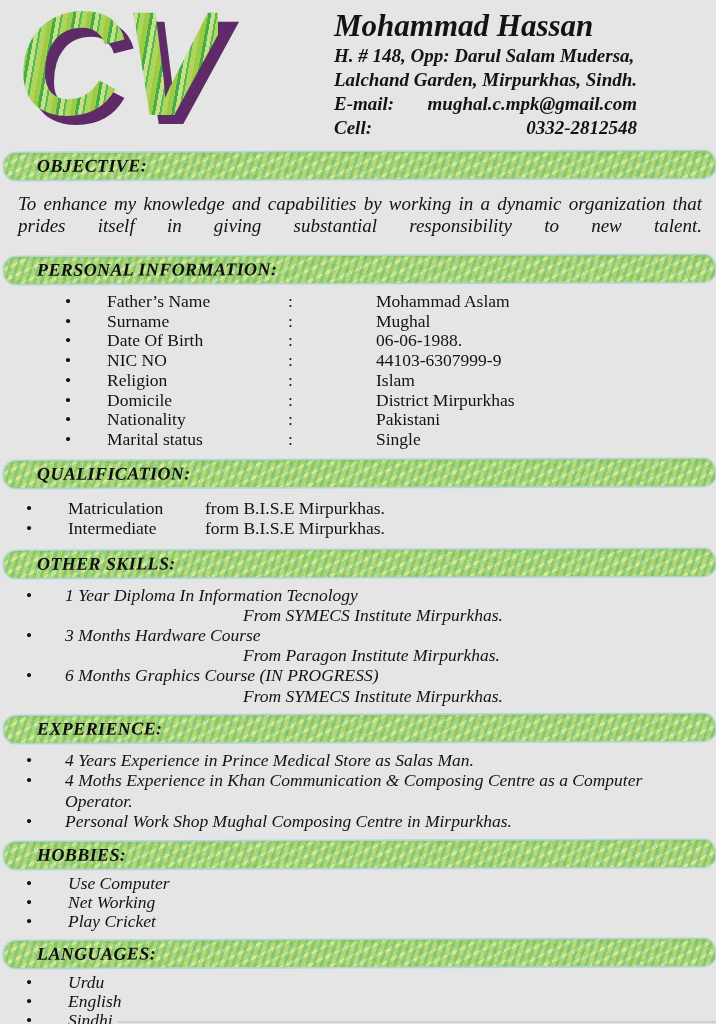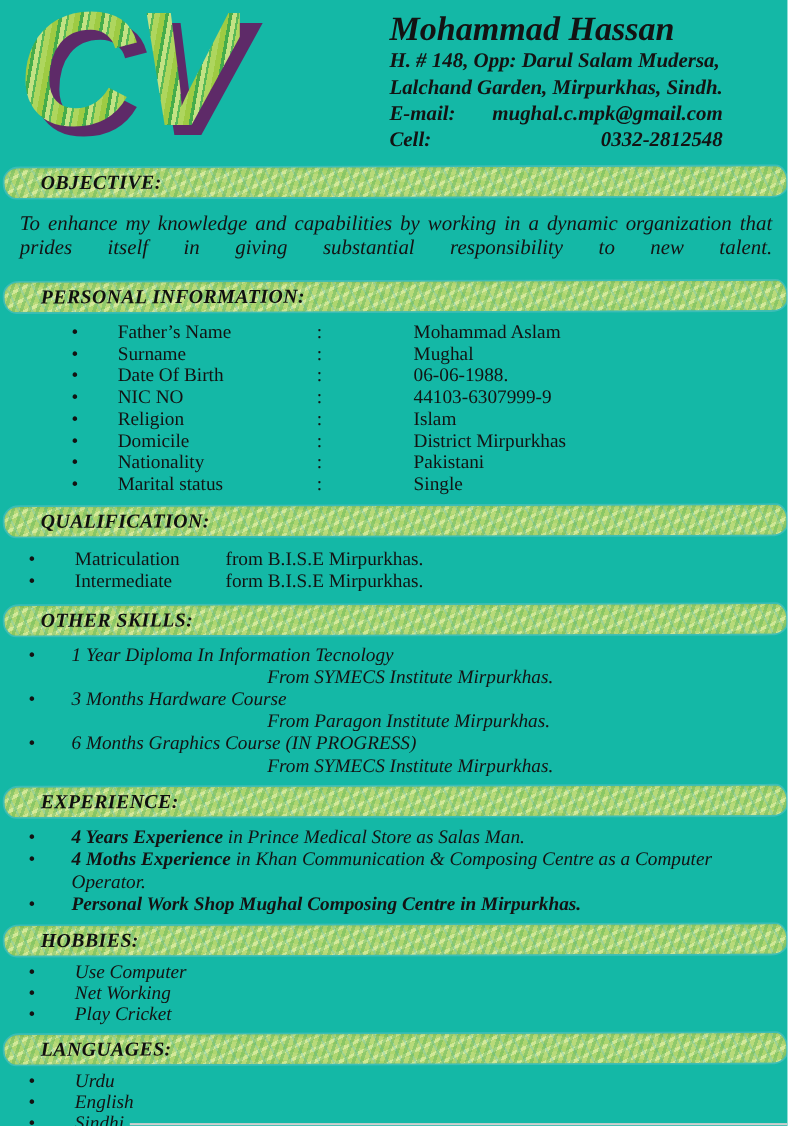--- a/index.html
+++ b/index.html
@@ -1,20 +1,20 @@
 <!DOCTYPE html>
 <html><head>
 <meta charset="utf-8">
 <style>
   html, body { margin: 0; padding: 0; background: #fff; }
   .page {
     position: relative;
     width: 716px;
     height: 1024px;
-    background: #14b8a6;
+    background: #e5e5e5;
     overflow: hidden;
     font-family: "Liberation Serif", "DejaVu Serif", serif;
     color: #131313;
   }
 
   
   .header { position: relative; height: 150px; }
   .logo {
     position: absolute;
     left: 16px;
@@ -33,21 +33,21 @@
     color: #5e2a68;
   }
   .logo-fill {
     position: relative;
     background: repeating-linear-gradient(100deg,
       #9ecb43 0 5px, #44ad4b 5px 8px, #c3e283 8px 12px, #58b957 12px 14px, #aed65e 14px 19px);
     -webkit-background-clip: text;
     background-clip: text;
     color: transparent;
   }
-  .contact { position: absolute; left: 354px; top: 8px; }
+  .contact { position: absolute; left: 334px; top: 8px; }
   .person-name {
     margin: 0;
     font-size: 31px;
     line-height: 36px;
     font-weight: bold;
     font-style: italic;
   }
   .addr, .contact-row {
     font-size: 19px;
     line-height: 24px;
@@ -135,21 +135,21 @@
 
   .elist { margin-top: 8px; padding-right: 34px; }
   .erow {
     display: grid;
     grid-template-columns: 39px auto;
     padding-left: 26px;
     font-size: 17.5px;
     line-height: 20.5px;
     font-style: italic;
   }
-  .ebold { font-weight: bold; }
+  .ebold { font-weight: normal; }
 
   .hlist { margin-top: 6px; }
   .hrow {
     display: grid;
     grid-template-columns: 42px auto;
     padding-left: 26px;
     font-size: 17.5px;
     line-height: 19.3px;
     font-style: italic;
   }

